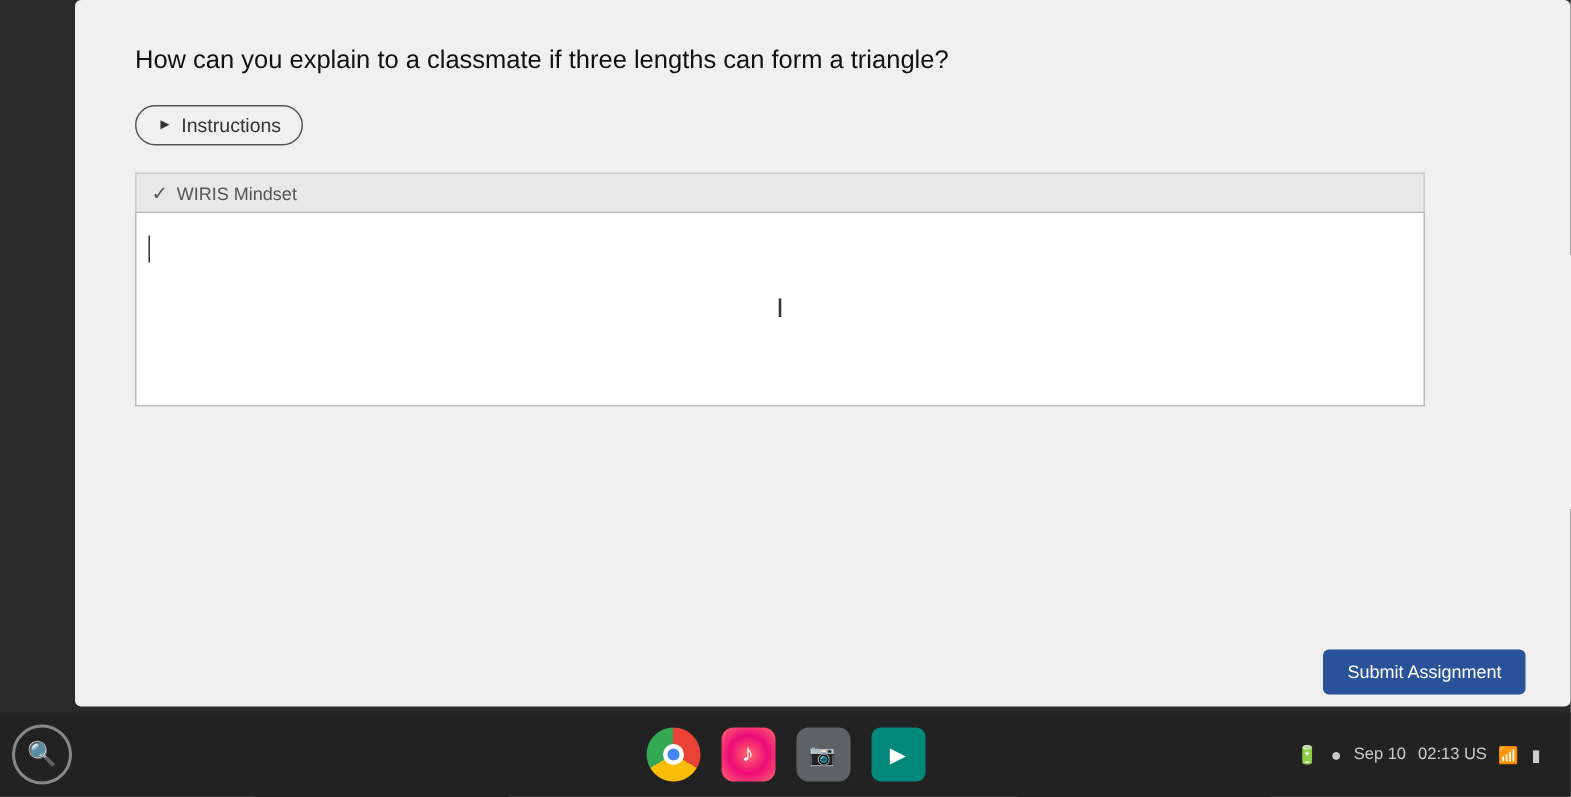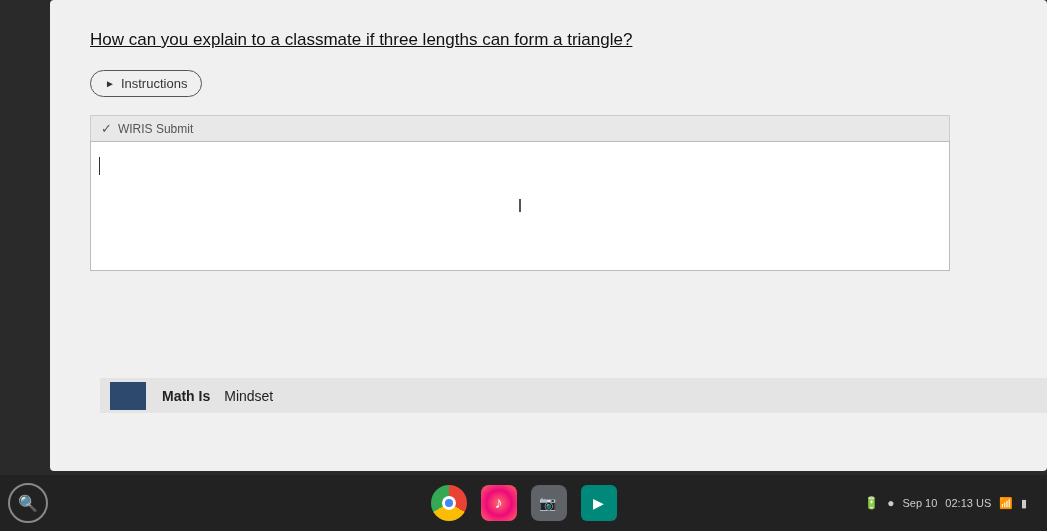--- a/index.html
+++ b/index.html
@@ -29,21 +29,20 @@
       background: #f0f0f0;
       border-radius: 4px;
       padding: 30px 40px;
     }
 
     .question-text {
       font-size: 17px;
       color: #111;
       margin-bottom: 20px;
       font-weight: 400;
-      text-decoration: underline;
     }
 
     .instructions-btn {
       display: inline-flex;
       align-items: center;
       gap: 6px;
       border: 1.5px solid #555;
       border-radius: 20px;
       padding: 5px 14px;
       background: #f0f0f0;
@@ -265,37 +264,33 @@
 
     <p class="question-text">How can you explain to a classmate if three lengths can form a triangle?</p>
 
     <button class="instructions-btn">
       <span class="arrow">►</span>
       <span>Instructions</span>
     </button>
 
     <div class="wiris-bar">
       <span class="checkmark">✓</span>
-      <span>WIRIS Submit</span>
+      <span>WIRIS Mindset</span>
     </div>
 
     <div class="editor-area">
       <div class="editor-cursor"></div>
       <span class="editor-center-cursor">I</span>
     </div>
 
     
-    <div class="bottom-tab-bar">
-      <span class="math-is-badge"></span>
-      <span class="math-is-label">Math Is</span>
-      <span class="mindset-label">Mindset</span>
-    </div>
 
   </div>
 
+  <button class="submit-btn">Submit Assignment</button>
 
   <div class="taskbar">
 
     <div class="search-circle">
       <span style="font-size:16px;color:#888;">🔍</span>
     </div>
 
     <div class="taskbar-center">
       <div class="chrome-outer">
         <div class="chrome-inner"></div>

